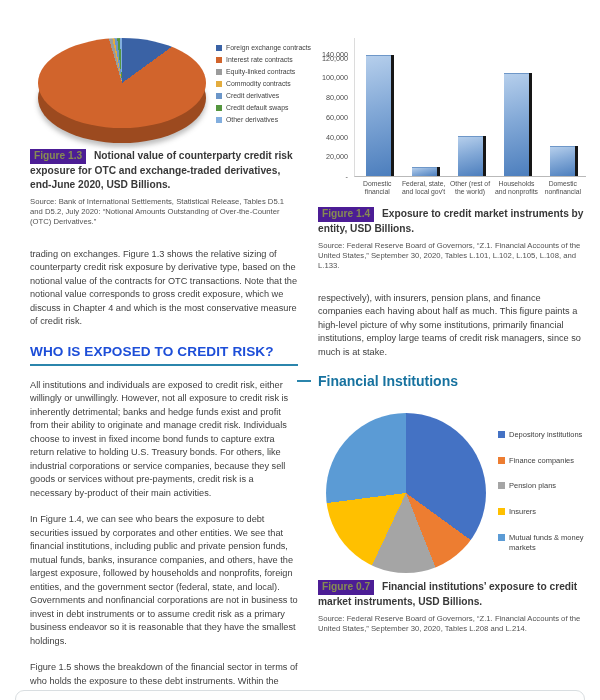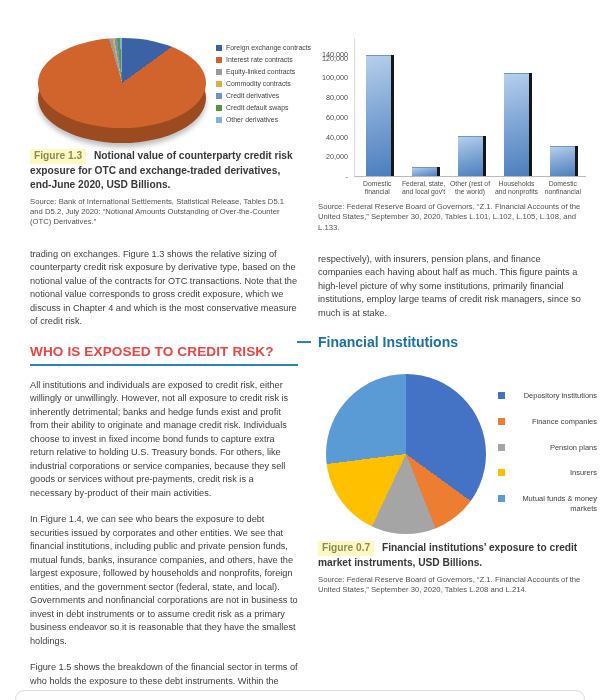--- a/index.html
+++ b/index.html
@@ -9,43 +9,43 @@
         padding:36px 14px 0 30px;display:flex;gap:20px;background:#fff;overflow:hidden;}
   .col{flex:none;}
   .col-left{width:268px;}
   .col-right{width:268px;}
 
   
   p.body{margin:13px 0 0;font-size:9.2px;line-height:13.5px;color:#3e3e3e;}
   p.body.first{margin-top:20px;}
 
   
-  h2.section{margin:15px 0 0;font-size:13.6px;font-weight:bold;color:#ef4444;
+  h2.section{margin:15px 0 0;font-size:13.6px;font-weight:bold;color:#1d4ed8;
              border-bottom:2px solid #2b85ac;padding-bottom:5px;letter-spacing:.1px;}
   h3.subsection{margin:14px 0 0;font-size:14px;font-weight:bold;color:#17729f;position:relative;}
   h3.subsection::before{content:'';position:absolute;left:-21px;top:7px;width:14px;height:2px;background:#2b85ac;}
 
   
   .figcap{margin:7px 0 0;font-size:10.2px;font-weight:bold;color:#383838;line-height:1.36;}
-  .badge{display:inline-block;background:#fef9c3;color:#878c52;padding:0 4px 1px;margin-right:5px;}
+  .badge{display:inline-block;background:#4c1d95;color:#878c52;padding:0 4px 1px;margin-right:5px;}
   .source{margin:5px 0 0;font-size:7.7px;color:#525252;line-height:1.34;}
 
   
   .fig13-row{display:flex;align-items:flex-start;}
   .pie3d{position:relative;width:168px;height:104px;flex:none;margin:2px 0 0 8px;}
   .pie-depth{position:absolute;left:0;top:15px;width:168px;height:90px;border-radius:50%;
              background:#9c4a1f;box-shadow:0 4px 5px rgba(110,110,110,.45);}
   .pie-face{position:absolute;left:0;top:0;width:168px;height:90px;border-radius:50%;}
 
   
   .legend{margin:8px 0 0 10px;}
   .leg-item{display:flex;align-items:center;margin-bottom:5px;}
   .swatch{width:6px;height:6px;margin-right:4px;flex:none;}
   .leg-text{font-size:6.9px;color:#3f3f3f;white-space:nowrap;}
-  .legend-lg{margin:12px 0 0 12px;text-align:right;}
+  .legend-lg{margin:12px 0 0 12px;}
   .legend-lg .leg-item{align-items:flex-start;margin-bottom:16px;}
   .legend-lg .swatch{width:7px;height:7px;margin-top:1px;}
   .legend-lg .leg-text{font-size:7.5px;white-space:normal;line-height:1.3;width:88px;color:#3f3f3f;}
 
   
   .barchart{display:flex;margin-top:2px;}
   .yaxis{position:relative;width:36px;flex:none;height:138px;}
   .ytick{position:absolute;right:6px;transform:translateY(-45%);font-size:7.2px;color:#4d4d4d;}
   .plotwrap{flex:1;}
   .plot{position:relative;display:flex;justify-content:space-around;align-items:flex-end;
@@ -172,20 +172,24 @@
               <div>and nonprofits</div>
             </div>
             <div class="xlabel">
               <div>Domestic</div>
               <div>nonfinancial</div>
             </div>
           </div>
       </div>
     </div>
 
+    <div class="figcap" style="margin-top:10px;">
+      <span class="badge">Figure 1.4</span>
+      <span>Exposure to credit market instruments by entity, USD Billions.</span>
+    </div>
     <p class="source">Source: Federal Reserve Board of Governors, “Z.1. Financial Accounts of the United States,” September 30, 2020, Tables L.101, L.102, L.105, L.108, and L.133.</p>
 
     <p class="body first">respectively), with insurers, pension plans, and finance companies each having about half as much. This figure paints a high-level picture of why some institutions, primarily financial institutions, employ large teams of credit risk managers, since so much is at stake.</p>
 
     <h3 class="subsection">Financial Institutions</h3>
 
 
     <div class="fig15-row">
       <div class="pie2d" style="background: conic-gradient(rgb(68, 114, 196) 0deg, rgb(68, 114, 196) 126deg, rgb(237, 125, 49) 126deg, rgb(237, 125, 49) 158.4deg, rgb(165, 165, 165) 158.4deg, rgb(165, 165, 165) 205.2deg, rgb(255, 192, 0) 205.2deg, rgb(255, 192, 0) 262.8deg, rgb(91, 155, 213) 262.8deg, rgb(91, 155, 213) 360deg);"></div>
       <div class="legend legend-lg">

